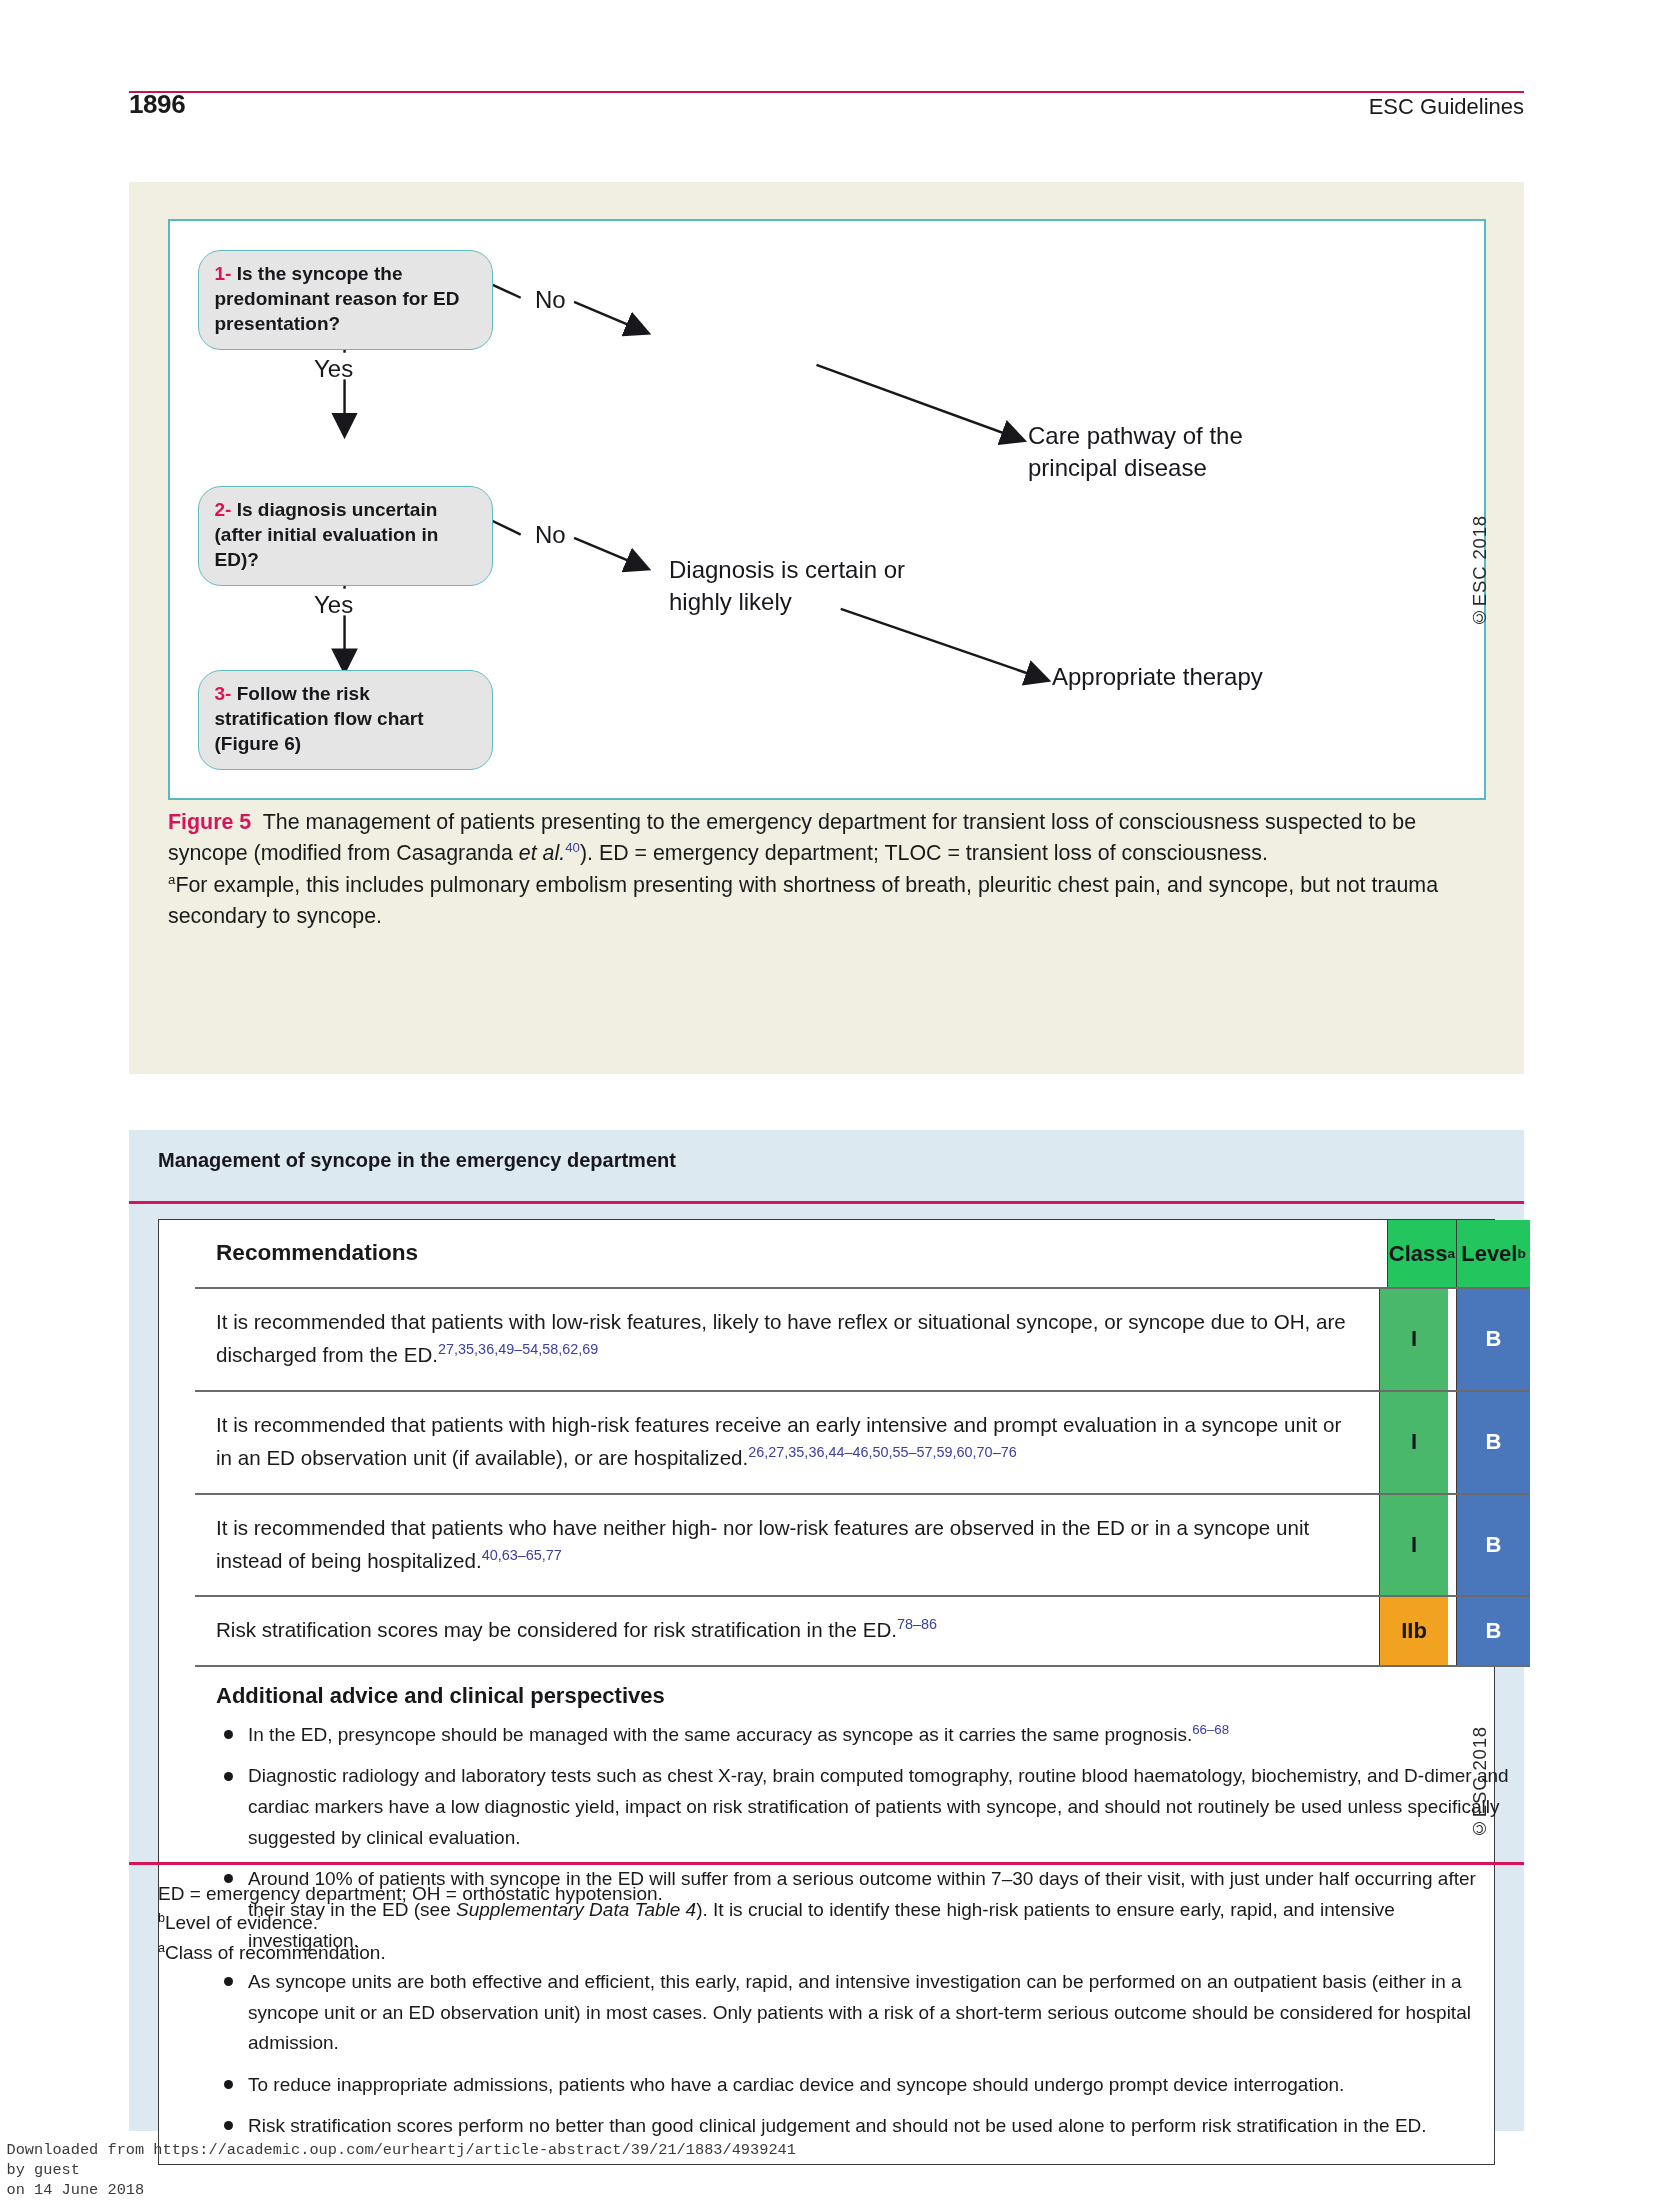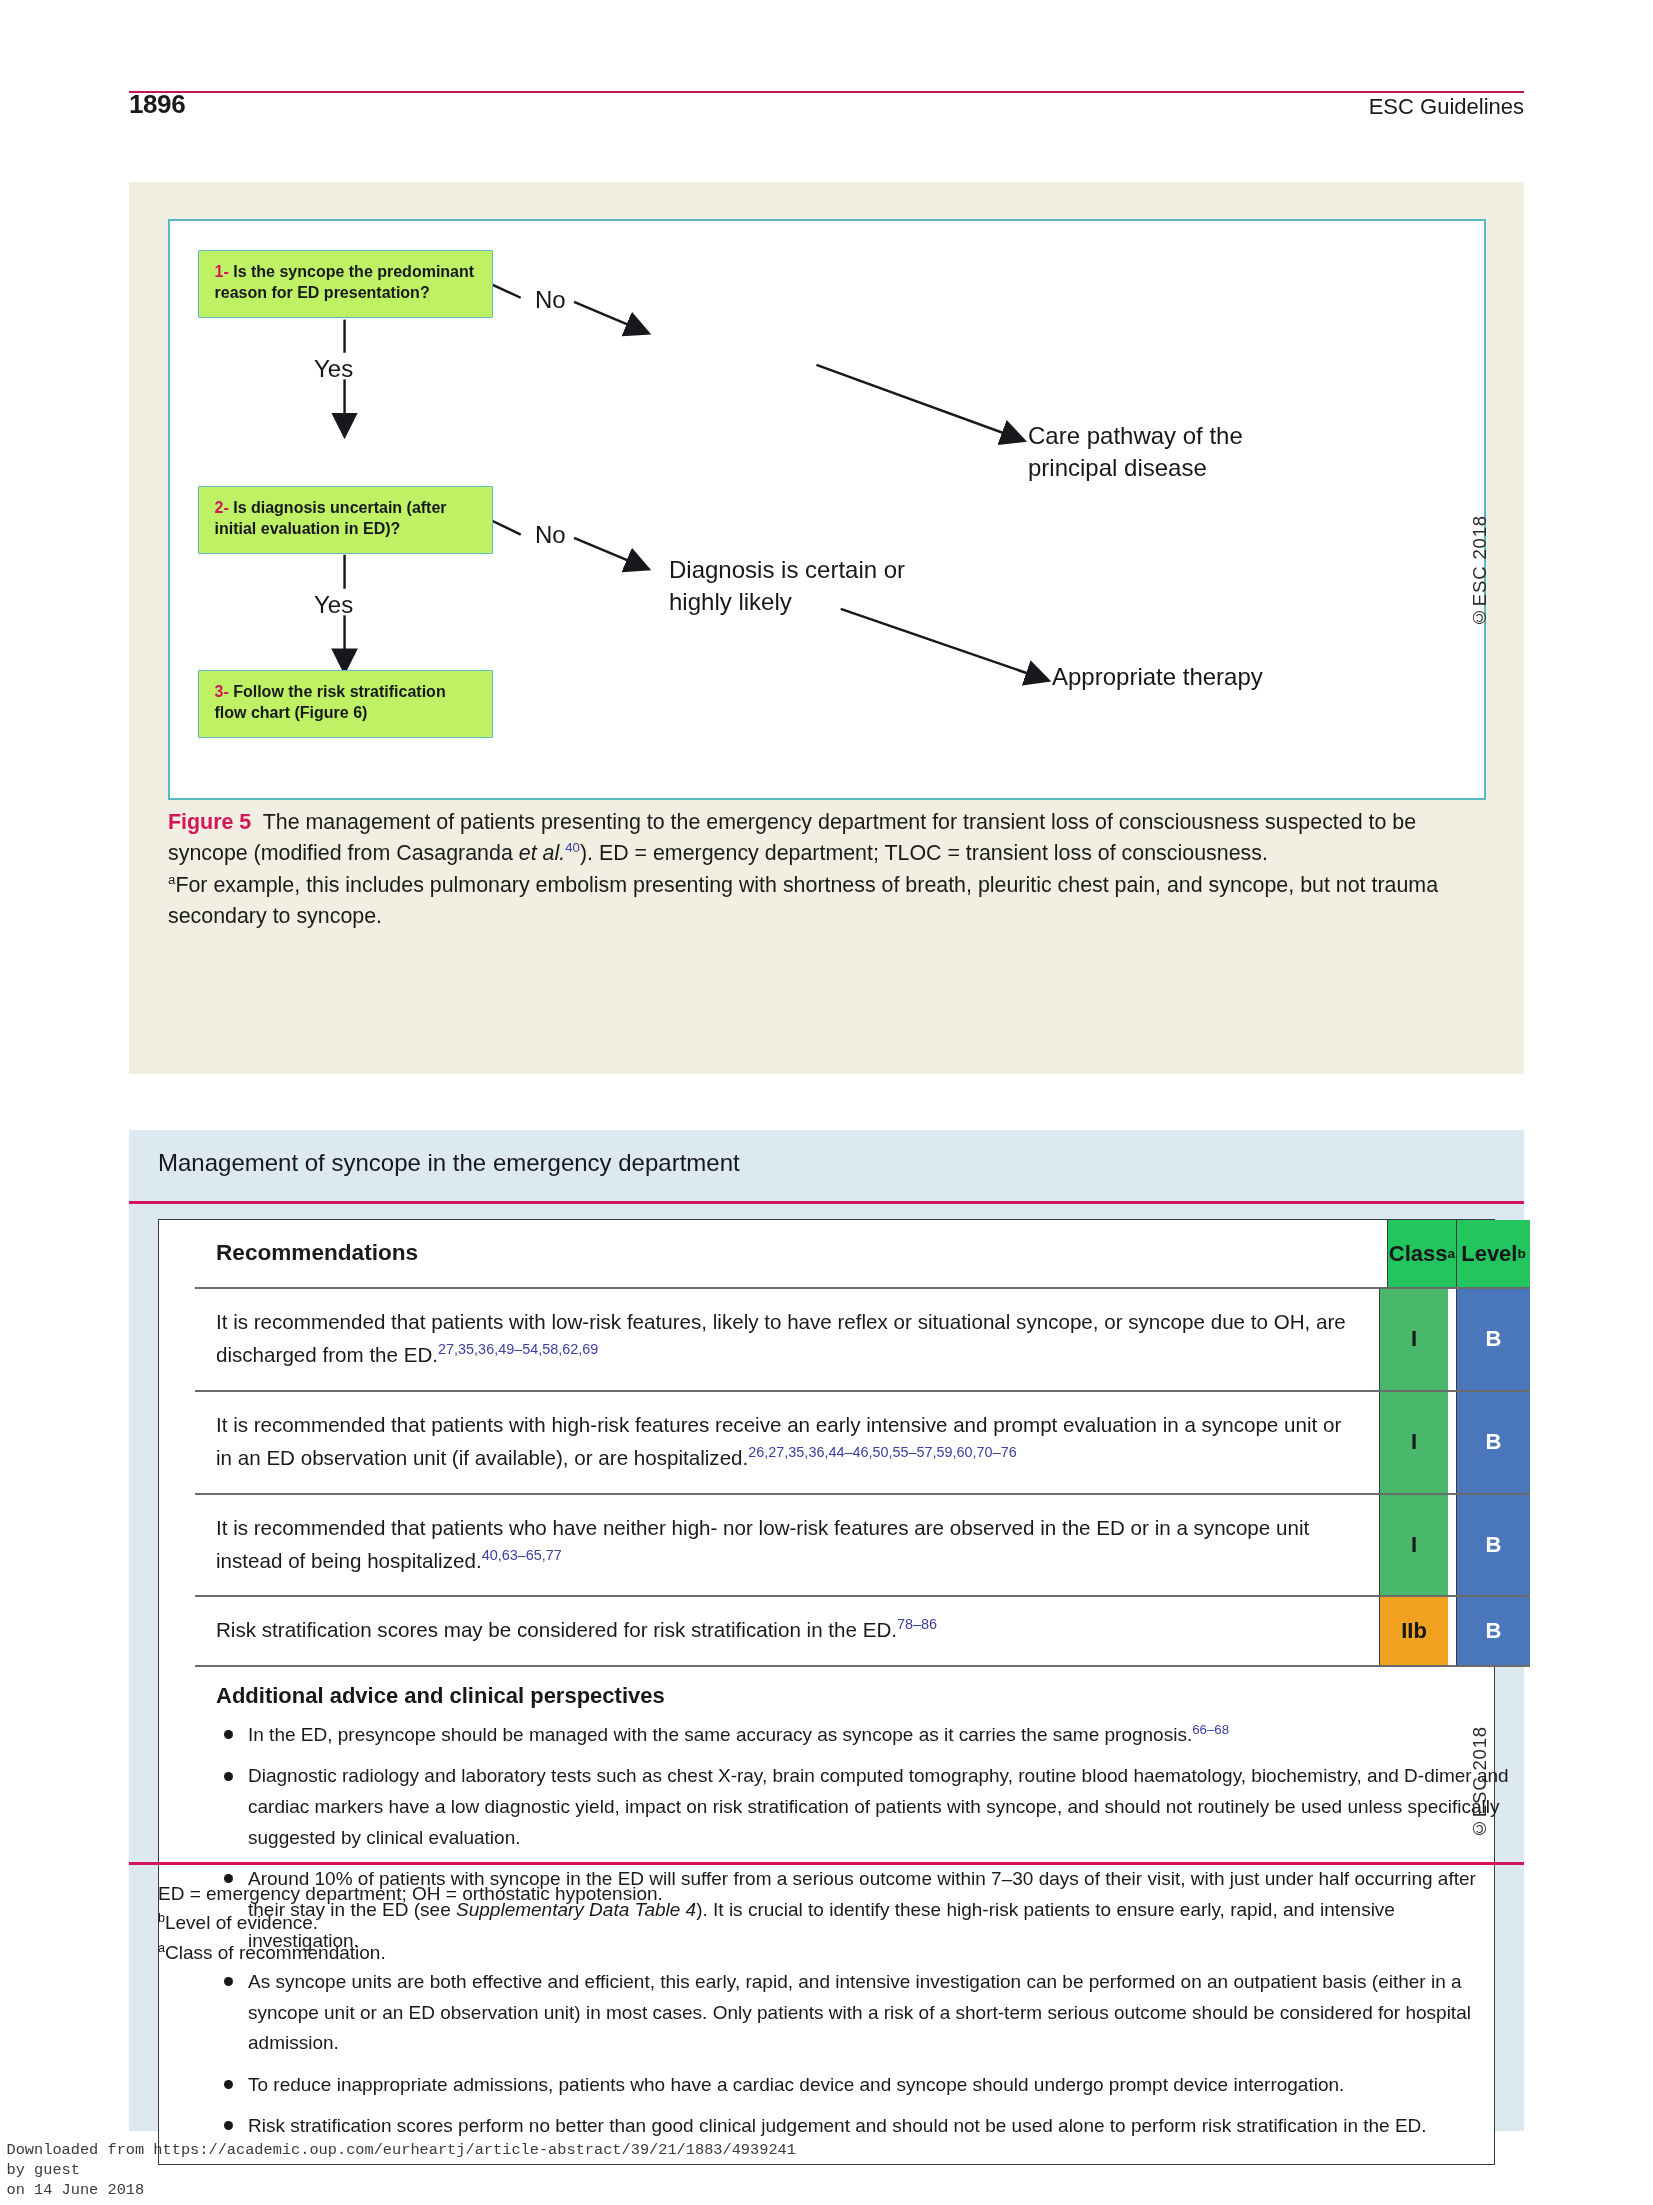--- a/index.html
+++ b/index.html
@@ -34,25 +34,25 @@
   .figure-inner{
     position:absolute; left:39px; top:37px;
     width:1318px; height:581px;
     background:#ffffff;
     border:2.4px solid #58b9c4;
   }
   .fig-canvas{ position:absolute; inset:0; }
 
   .flowbox{
     position:absolute;
-    background:#bef264;
+    background:#e5e5e5;
     border:1.6px solid #5fbcc4;
-    border-radius:1px;
+    border-radius:23px;
     padding:11.3px 14.5px 13px 16px;
-    font-size:16px;
+    font-size:19px;
     line-height:1.30;
     font-weight:600;
     color:#17171c;
   }
   .flowbox .num{ color:#d6145a; font-weight:800; }
 
   .plaintext{
     position:absolute;
     font-size:24px;
     line-height:1.32;
@@ -86,21 +86,21 @@
   .fig-caption i{ font-style:italic; }
 
   
   .rec-block{
     position:absolute; left:129px; top:1130px;
     width:1395px; height:1001px;
     background:#dce9f0;
   }
   .rec-title{
     position:absolute; left:29px; top:19.4px;
-    font-size:24px; font-weight:normal; color:#17171c;
+    font-size:20px; font-weight:bold; color:#17171c;
   }
   .rec-rule-top{
     position:absolute; left:0; top:71px; width:1395px; height:3.2px;
     background:#d6145a;
   }
   .rec-table{
     position:absolute; left:29px; top:89px;
     width:1337px;
     background:#ffffff;
     border:1.6px solid #3b3b3b;

